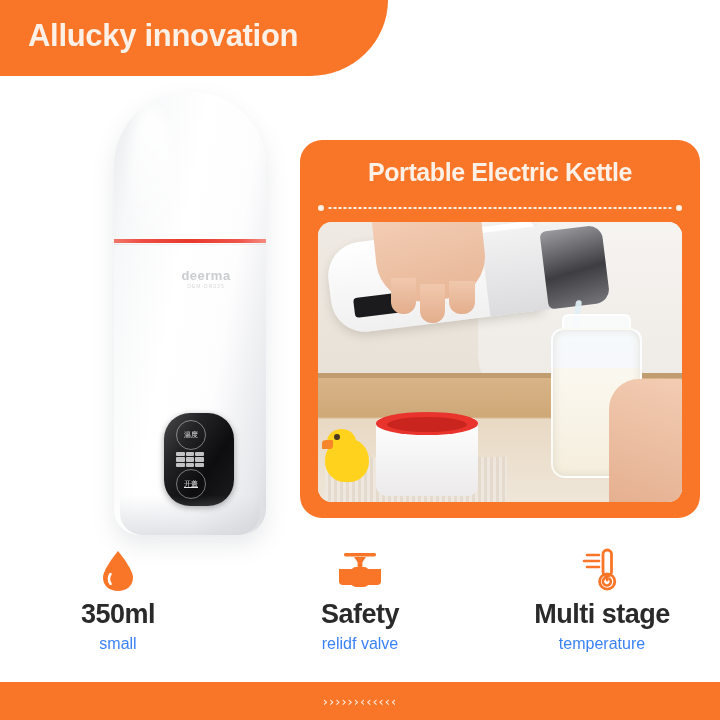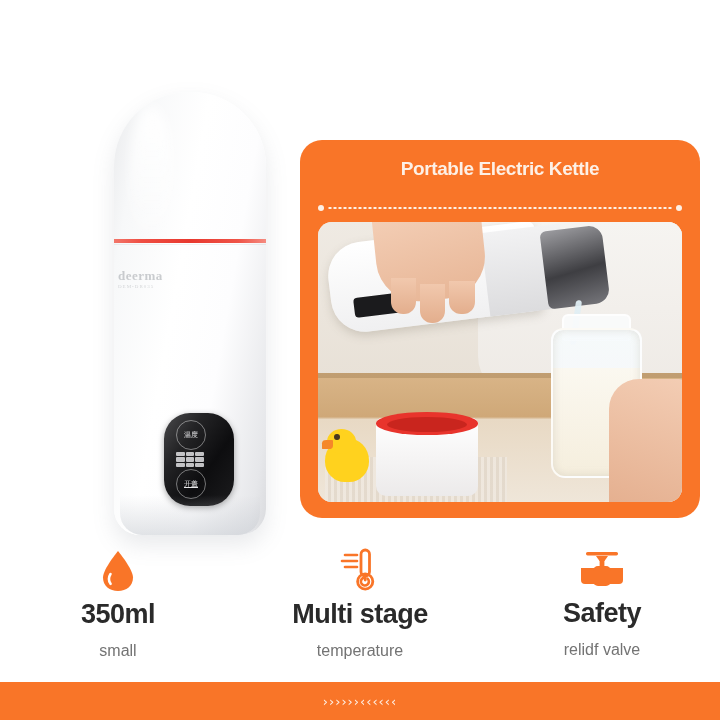--- a/index.html
+++ b/index.html
@@ -48,25 +48,24 @@
   .kettle-red-ring{
     position:absolute;left:0;top:147px;
     width:152px;height:4px;
     background:linear-gradient(90deg,#f2766a 0%,#ef4e43 18%,#e8392f 50%,#ef5448 82%,#f58b80 100%);
   }
   .kettle-seam{
     position:absolute;left:0;top:152px;
     width:152px;height:1px;background:rgba(0,0,0,.05);
   }
   .kettle-brand{
-    position:absolute;left:4px;top:176px;width:152px;
-    color:#b9bcc0;
+    position:absolute;left:16px;top:176px;width:152px;
+    text-align:center;color:#b9bcc0;
     font-size:13px;font-weight:bold;letter-spacing:.5px;
     opacity:.75;
-    font-family:Liberation Serif, serif;
   }
   .kettle-brand small{display:block;font-size:5px;letter-spacing:1px;opacity:.8;font-weight:normal;}
   .kettle-base-shadow{
     position:absolute;left:6px;bottom:0;width:140px;height:40px;
     border-radius:0 0 22px 22px;
     background:linear-gradient(180deg,rgba(215,218,222,0),rgba(200,204,210,.55));
   }
   
   .panel{
     position:absolute;left:50px;top:321px;
@@ -94,21 +93,21 @@
   
   .card{
     position:absolute;left:300px;top:140px;
     width:400px;height:378px;
     background:#F97528;
     border-radius:22px;
   }
   .card-title{
     position:absolute;left:0;top:18px;width:400px;
     text-align:center;color:#FDF0E6;
-    font-size:19px;font-weight:bold;letter-spacing:-0.4px;
+    font-size:25px;font-weight:bold;letter-spacing:-0.4px;
     white-space:nowrap;
   }
   .card-divider{
     position:absolute;left:18px;top:64px;width:364px;height:7px;
     display:flex;align-items:center;
   }
   .card-divider .dot-end{
     width:6px;height:6px;border-radius:50%;background:#FDF0E6;flex:0 0 auto;
   }
   .card-divider .dot-line{
@@ -179,41 +178,44 @@
     display:flex;
     gap:6px;
   }
   .feature{flex:1 1 0;display:flex;flex-direction:column;align-items:center;}
   .feature-icon{height:44px;display:flex;align-items:flex-end;justify-content:center;}
   .feature-title{
     margin-top:9px;font-size:27px;font-weight:bold;color:#2a2a2a;
     letter-spacing:-0.5px;white-space:nowrap;line-height:1;
   }
   .feature-sub{
-    margin-top:15px;font-size:16px;color:#737373;white-space:nowrap;line-height:1;
+    margin-top:8px;font-size:16px;color:#3b82f6;white-space:nowrap;line-height:1;
   }
 
   
   .bottom-banner{
     position:absolute;left:0;bottom:0;width:720px;height:38px;
     background:#F97528;display:flex;align-items:center;justify-content:center;
   }
   .bb-chev{
     color:#FDF0E6;font-size:13px;letter-spacing:1px;font-family:"DejaVu Sans", sans-serif;
   }
   .bb-text{
     color:#FFFFFF;font-size:16px;font-weight:bold;letter-spacing:.3px;
     margin:0 16px;white-space:nowrap;
   }
 </style>
 </head>
 <body>
 
 <div id="page">
 
+  <div class="top-banner">
+    <div class="top-banner-title">Allucky innovation</div>
+  </div>
 
   <div class="product-stage">
     <div class="kettle">
       <div class="kettle-top-gloss"></div>
       <div class="kettle-red-ring"></div>
       <div class="kettle-seam"></div>
       <div class="kettle-brand">
         <span>deerma</span>
         <small>DEM-DR035</small>
       </div>
@@ -280,53 +282,53 @@
 
     <div class="feature">
       <div class="feature-icon">
         <svg width="42" height="44" viewBox="0 0 42 44">
           <path d="M21 3 C21 3 36 21 36 29.5 C36 37.9 29.3 43 21 43 C12.7 43 6 37.9 6 29.5 C6 21 21 3 21 3 Z" fill="#F97528"></path>
           <path d="M13.5 26 C11.5 29 11.3 33.3 13.6 35.8" stroke="#ffffff" stroke-width="2.6" fill="none" stroke-linecap="round"></path>
         </svg>
       </div>
       <div class="feature-title">350ml</div>
       <div class="feature-sub">small</div>
+    </div>
+
+    <div class="feature">
+      <div class="feature-icon">
+        <svg width="50" height="42" viewBox="0 0 50 42">
+          <rect x="9" y="3" width="32" height="3.4" rx="1.6" fill="#F97528"></rect>
+          <path d="M19 7 L31 7 L27.5 12 L22.5 12 Z" fill="#F97528"></path>
+          <rect x="22.6" y="11" width="4.8" height="7" fill="#F97528"></rect>
+          <path d="M4 19 h13 v16 H8 a4 4 0 0 1 -4 -4 Z" fill="#F97528"></path>
+          <path d="M46 19 h-13 v16 h9 a4 4 0 0 0 4 -4 Z" fill="#F97528"></path>
+          <rect x="16" y="17" width="18" height="20" rx="5" fill="#F97528"></rect>
+        </svg>
+      </div>
+      <div class="feature-title">Safety</div>
+      <div class="feature-sub">relidf valve</div>
     </div>
 
     <div class="feature">
       <div class="feature-icon">
         <svg width="46" height="44" viewBox="0 0 46 44">
           <rect x="24" y="2" width="8.5" height="26" rx="4.2" fill="none" stroke="#F97528" stroke-width="2.8"></rect>
           <circle cx="28.2" cy="33.5" r="7.6" fill="none" stroke="#F97528" stroke-width="2.8"></circle>
           <path d="M28.2 28 v4" stroke="#F97528" stroke-width="2.8" stroke-linecap="round"></path>
           <path d="M26 30 a4 4 0 1 0 4.6 0.6" stroke="#F97528" stroke-width="2.6" fill="none" stroke-linecap="round"></path>
           <path d="M8 7 h12" stroke="#F97528" stroke-width="2.6" stroke-linecap="round"></path>
           <path d="M5 13 h15" stroke="#F97528" stroke-width="2.6" stroke-linecap="round"></path>
           <path d="M8 19 h12" stroke="#F97528" stroke-width="2.6" stroke-linecap="round"></path>
         </svg>
       </div>
       <div class="feature-title">Multi stage</div>
       <div class="feature-sub">temperature</div>
     </div>
 
-    <div class="feature">
-      <div class="feature-icon">
-        <svg width="50" height="42" viewBox="0 0 50 42">
-          <rect x="9" y="3" width="32" height="3.4" rx="1.6" fill="#F97528"></rect>
-          <path d="M19 7 L31 7 L27.5 12 L22.5 12 Z" fill="#F97528"></path>
-          <rect x="22.6" y="11" width="4.8" height="7" fill="#F97528"></rect>
-          <path d="M4 19 h13 v16 H8 a4 4 0 0 1 -4 -4 Z" fill="#F97528"></path>
-          <path d="M46 19 h-13 v16 h9 a4 4 0 0 0 4 -4 Z" fill="#F97528"></path>
-          <rect x="16" y="17" width="18" height="20" rx="5" fill="#F97528"></rect>
-        </svg>
-      </div>
-      <div class="feature-title">Safety</div>
-      <div class="feature-sub">relidf valve</div>
-    </div>
-
   </div>
 
   <div class="bottom-banner">
     <span class="bb-chev">››››››</span>
     <span class="bb-chev">‹‹‹‹‹‹</span>
   </div>
 
 </div>
 
 </body></html>

